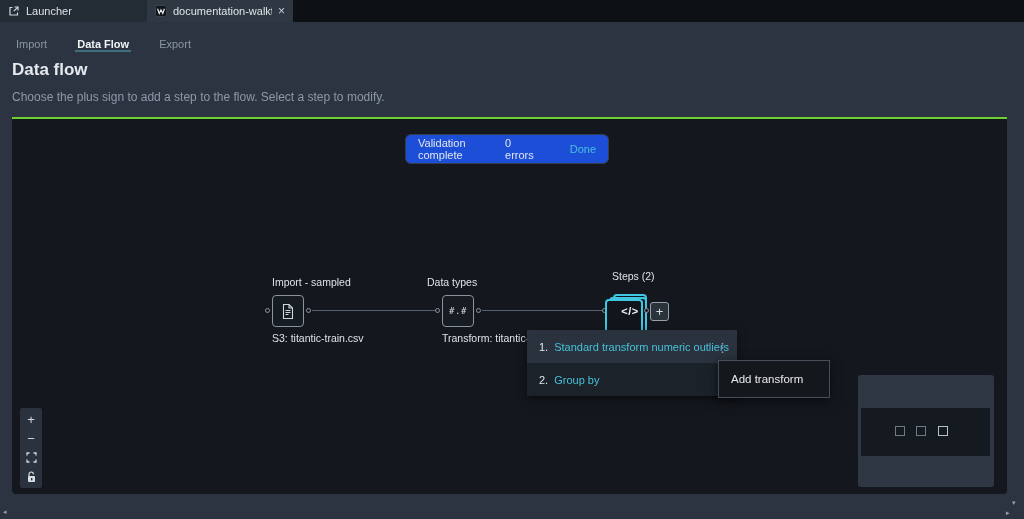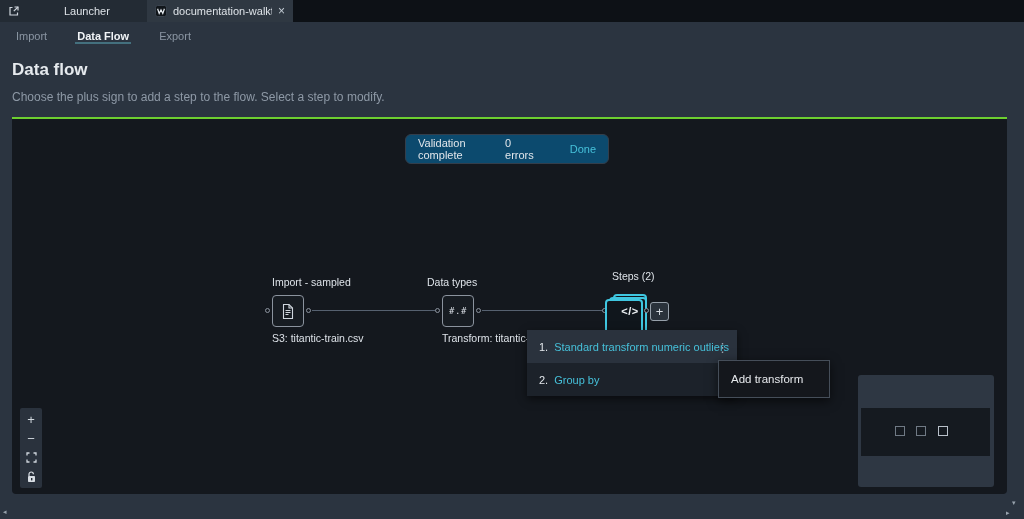--- a/index.html
+++ b/index.html
@@ -7,45 +7,45 @@
   body {
     position:relative;
     background:#2b3440;
     font-family:"Liberation Sans","DejaVu Sans",sans-serif;
     color:#dde2e8;
   }
 
   
   .tabbar { position:absolute; left:0; top:0; width:1024px; height:22px; background:#0d1116; }
   .tab { position:absolute; top:0; height:22px; display:flex; align-items:center; padding:0 8px; cursor:default; }
-  .tab.launcher { left:0; width:176px; background:#232b34; border-right:1px solid #0d1116;gap:38px; }
+  .tab.launcher { left:0; width:176px; background:#232b34; border-right:1px solid #0d1116; }
   .tab.doc { left:147px; width:146px; background:#2f3842; }
   .tab-icon { width:12px; height:12px; margin-right:6px; flex:0 0 auto; }
   .tab-label { font-size:11px; color:#dde2e7; white-space:nowrap; overflow:hidden; flex:1 1 auto; }
   .tab-close { margin-left:6px; font-size:12px; color:#c3ccd4; line-height:1; flex:0 0 auto; }
 
   
-  .subnav { position:absolute; left:0; top:22px; width:1024px; height:30px; background:#2b3440; display:flex; align-items:center; padding-left:14px; }
+  .subnav { position:absolute; left:0; top:22px; width:1024px; height:30px; background:#2b3440; display:flex; align-items:flex-end; padding-left:14px; }
   .nav-item { font-size:11px; color:#8b96a3; display:flex; align-items:center; margin-right:26px; padding:0 2px; border-bottom:2px solid transparent; }
   .nav-item.active { color:#f1f4f7; font-weight:700; border-bottom:2px solid #44707e; }
 
   
   .page-title { position:absolute; left:12px; top:60px; font-size:17px; font-weight:600; color:#e6eaee; }
   .page-desc  { position:absolute; left:12px; top:90px; font-size:12px; color:#8e99a6; }
 
   
   .canvas {
     position:absolute; left:12px; top:117px; width:995px; height:377px;
     background:#14181e; border-top:2px solid #6dcf30; border-radius:0 0 4px 4px;
   }
 
   
   .banner {
     position:absolute; left:393px; top:15px; width:204px; height:30px;
-    background:#0c4a6e; border:1px solid #333e4b; border-radius:6px;
+    background:#1d4ed8; border:1px solid #333e4b; border-radius:6px;
     display:flex; align-items:center; padding:0 12px; z-index:4;
   }
   .banner-msg { font-size:11px; color:#e1e6eb; }
   .banner-errors { font-size:11px; color:#e1e6eb; margin-left:auto; }
   .banner-done { font-size:11px; color:#46c1da; font-weight:400; margin-left:30px; }
 
   
   .node-label { position:absolute; font-size:10.5px; color:#dde2e8; white-space:nowrap; z-index:2; }
   .node-sub   { position:absolute; font-size:10.5px; color:#dde2e8; white-space:nowrap; z-index:1; }
   .node-box {

